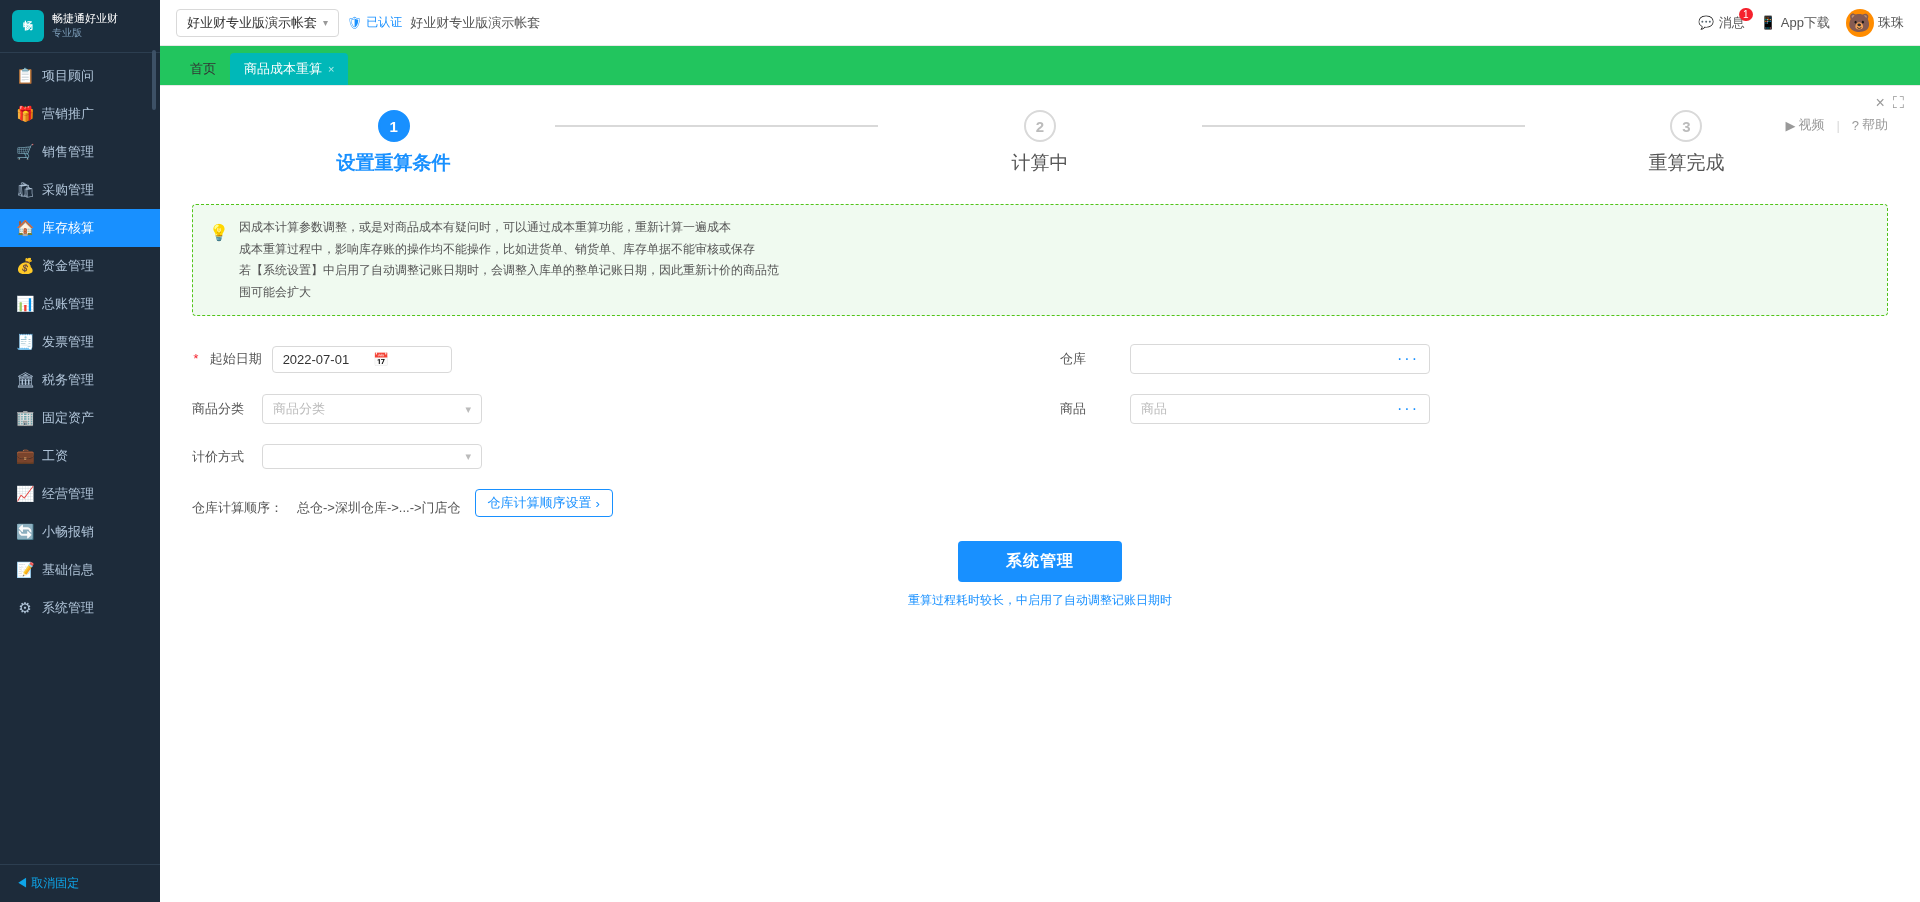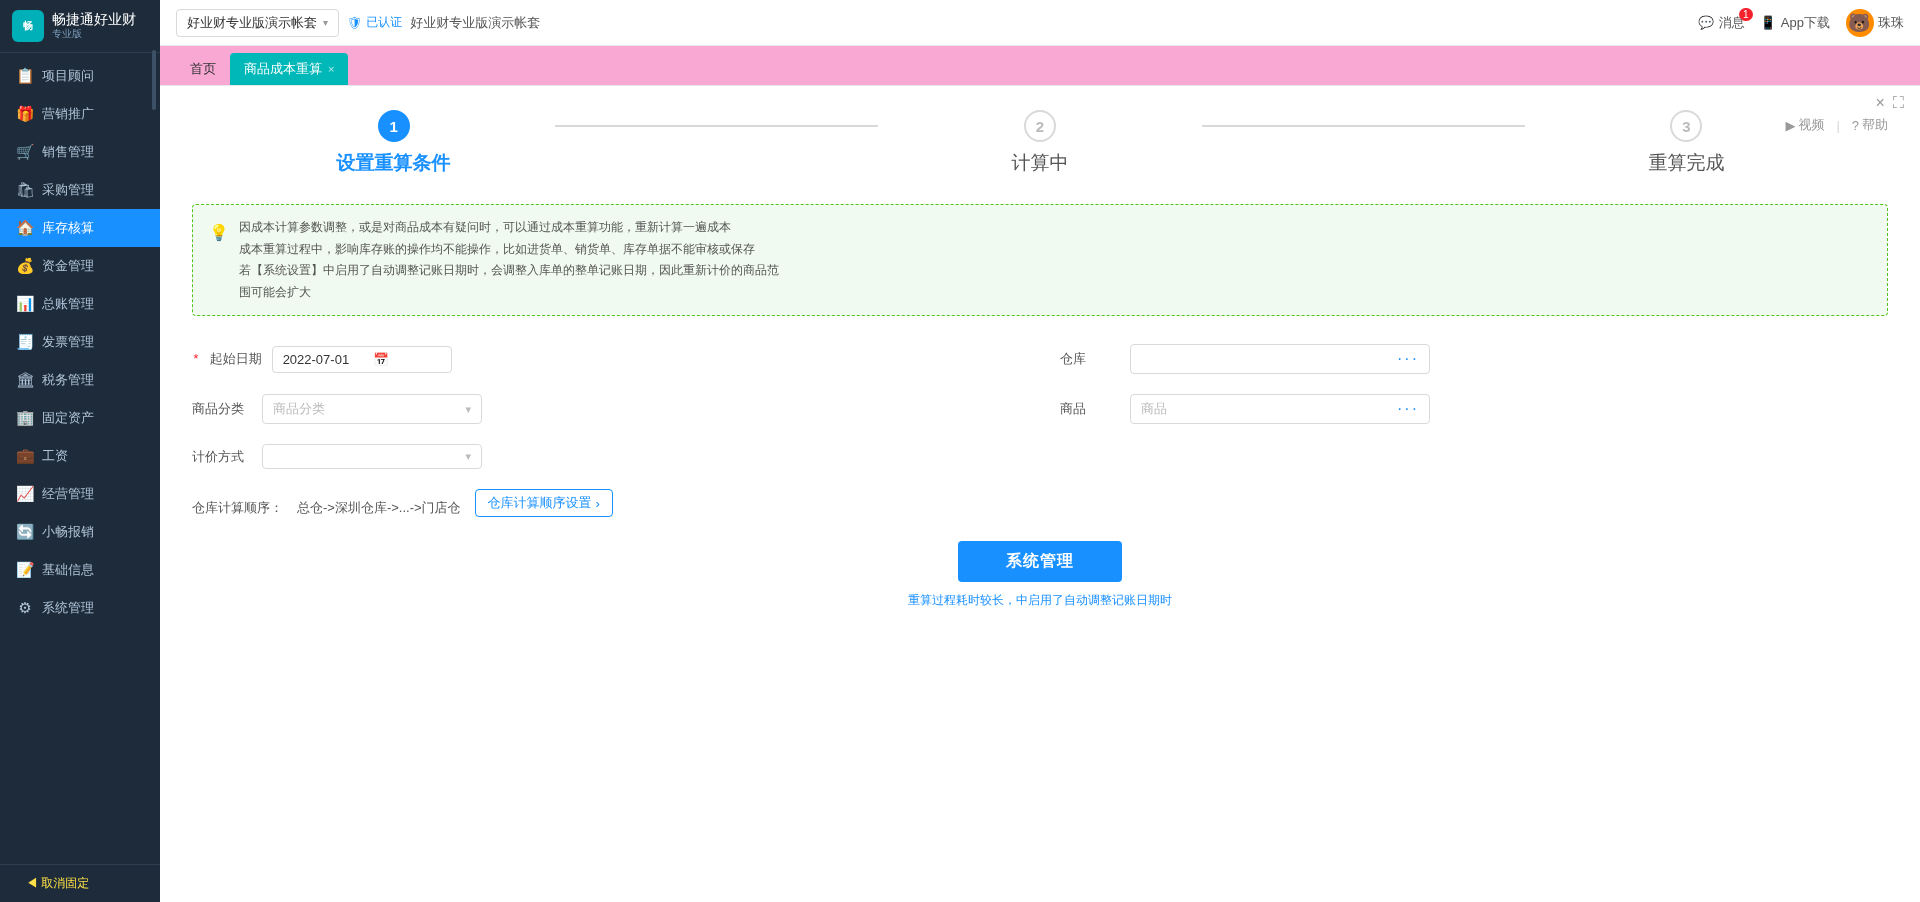--- a/index.html
+++ b/index.html
@@ -23,37 +23,37 @@
       gap: 8px;
       border-bottom: 1px solid #2c3e50;
     }
     .sidebar-logo {
       width: 32px; height: 32px;
       background: #00b0b9;
       border-radius: 6px;
       display: flex; align-items: center; justify-content: center;
       color: white; font-size: 10px; font-weight: bold;
     }
-    .sidebar-title { font-size: 14px; color: #fff; line-height: 1.2; }
+    .sidebar-title { font-size: 11px; color: #fff; line-height: 1.2; }
     .sidebar-subtitle { font-size: 10px; color: #7a9ab5; }
     .sidebar-nav { flex: 1; overflow-y: auto; padding: 4px 0; }
     .sidebar-nav::-webkit-scrollbar { width: 4px; }
     .sidebar-nav::-webkit-scrollbar-thumb { background: #3d5166; }
     .sidebar-item {
       display: flex; align-items: center; gap: 8px;
       padding: 10px 16px;
       cursor: pointer; color: #b0c4d8;
       transition: background 0.2s;
       font-size: 13px;
     }
     .sidebar-item.active { background: #1890ff; color: #fff; }
     .sidebar-item .icon { font-size: 15px; width: 18px; text-align: center; }
     .sidebar-footer {
-      padding: 10px 26px;
-      color: #fde047;
+      padding: 10px 16px;
+      color: #0ea5e9;
       font-size: 12px;
       display: flex; align-items: center; gap: 6px;
       cursor: pointer;
       border-top: 1px solid #2c3e50;
     }
 
     
     .main {
       flex: 1;
       display: flex;
@@ -88,21 +88,21 @@
     .verified-badge .shield { color: #1890ff; }
     .account-name { color: #555; font-size: 13px; }
     .topbar-right { display: flex; align-items: center; gap: 16px; }
     .topbar-action { display: flex; align-items: center; gap: 4px; color: #555; cursor: pointer; font-size: 13px; position: relative; }
     .badge { background: #f5222d; color: #fff; border-radius: 8px; font-size: 10px; padding: 1px 4px; position: absolute; top: -6px; right: -8px; }
     .user-avatar { width: 28px; height: 28px; border-radius: 50%; background: #ff8c00; display: flex; align-items: center; justify-content: center; font-size: 18px; }
 
     
     .tabs-bar {
       height: 40px;
-      background: #f9a8d4;
+      background: #22c55e;
       border-bottom: 1px solid #e8e8e8;
       display: flex;
       align-items: flex-end;
       padding: 0 16px;
     }
     .tab {
       height: 32px; display: flex; align-items: center; gap: 6px;
       padding: 0 14px; cursor: pointer; font-size: 13px;
       border-radius: 4px 4px 0 0; color: #555;
     }

